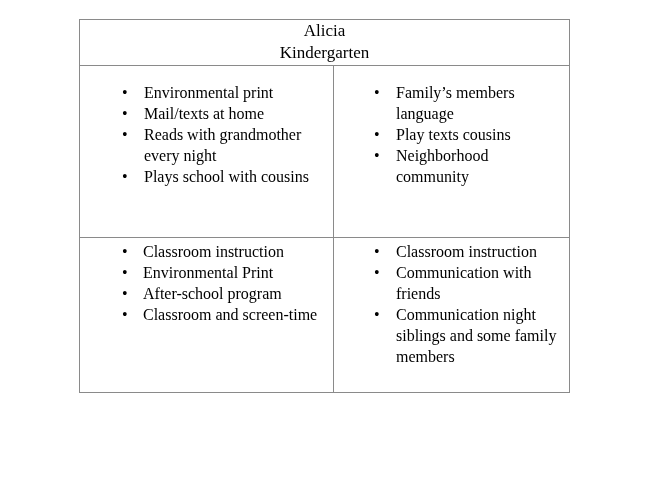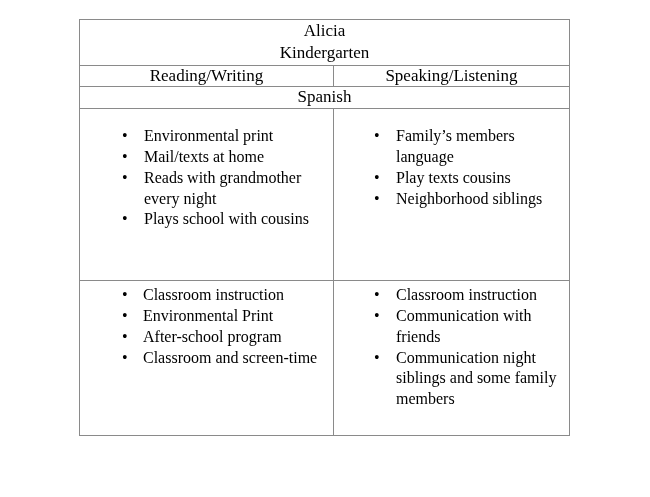--- a/index.html
+++ b/index.html
@@ -133,28 +133,21 @@
     </colgroup>
     <tbody>
 
       <tr>
         <td class="title-cell" colspan="2">
           <span class="line">Alicia</span>
           <span class="line">Kindergarten</span>
         </td>
       </tr>
 
-      <tr>
-        <td class="colhead-cell">Reading/Writing</td>
-        <td class="colhead-cell">Speaking/Listening</td>
-      </tr>
-
-      <tr>
-        <td class="band-cell" colspan="2">Spanish</td>
-      </tr>
+
 
       <tr class="row-es">
         <td class="content-cell cell-es-left">
           <ul>
             <li>
               <span class="bullet">•</span>
               <span class="text">Environmental print</span>
             </li>
             <li>
               <span class="bullet">•</span>
@@ -175,21 +168,21 @@
             <li>
               <span class="bullet">•</span>
               <span class="text">Family’s members language</span>
             </li>
             <li>
               <span class="bullet">•</span>
               <span class="text">Play texts cousins</span>
             </li>
             <li>
               <span class="bullet">•</span>
-              <span class="text">Neighborhood siblings</span>
+              <span class="text">Neighborhood community</span>
             </li>
           </ul>
         </td>
       </tr>
 
 
       <tr class="row-en">
         <td class="content-cell cell-en-left">
           <ul>
             <li>

